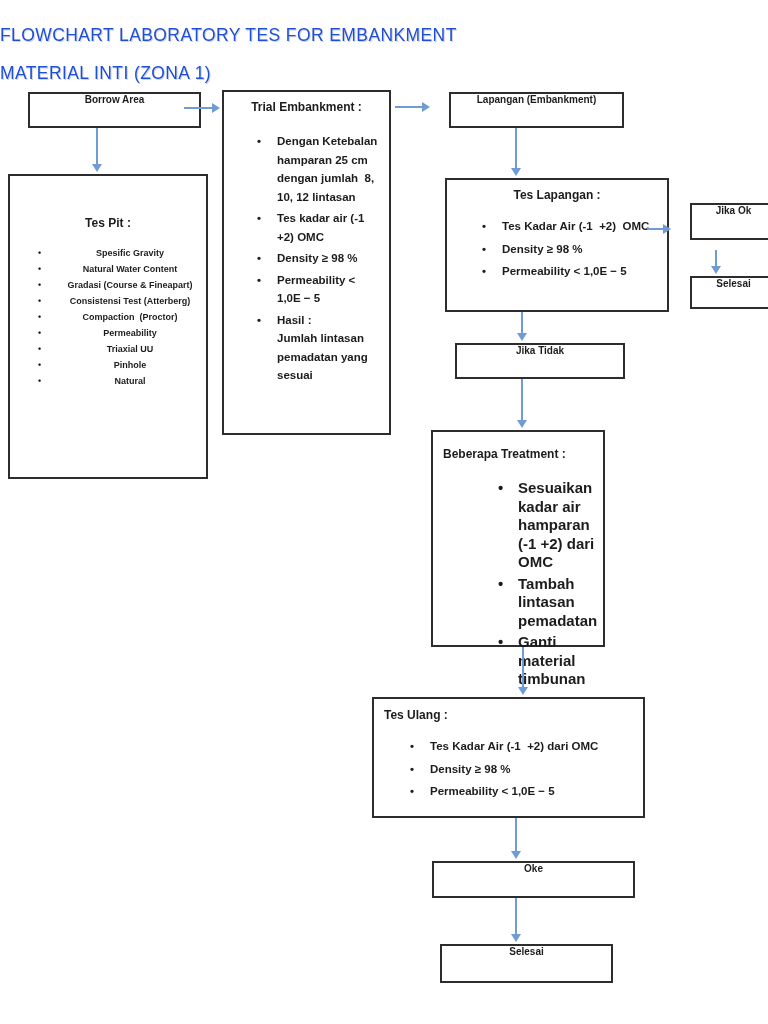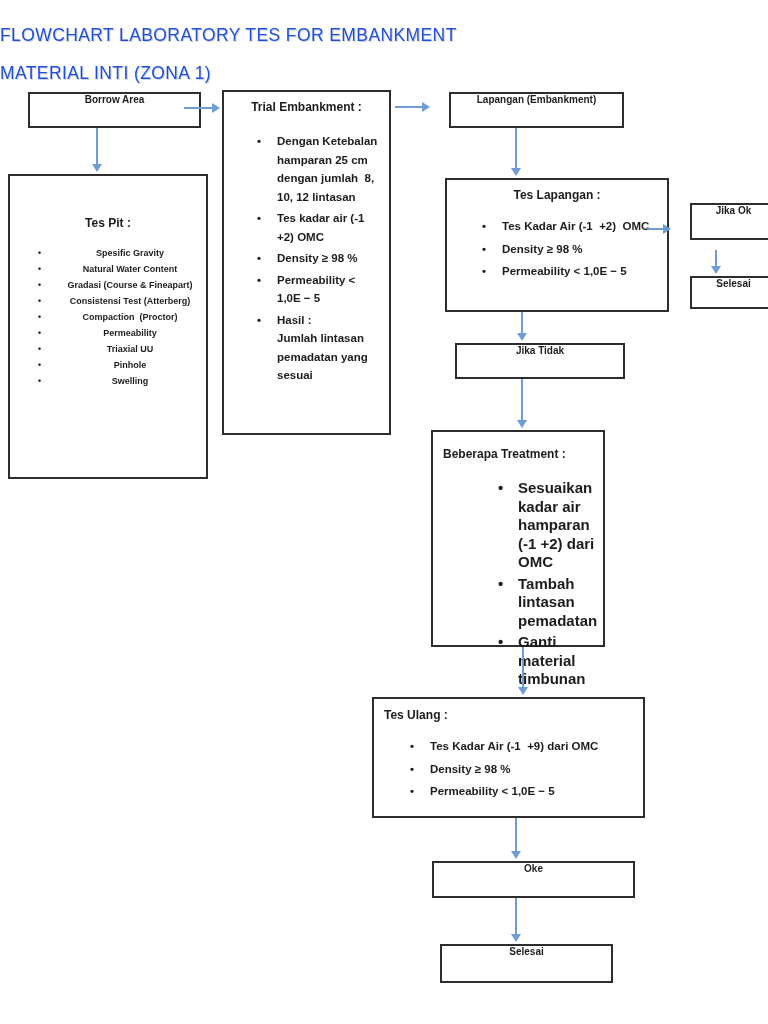--- a/index.html
+++ b/index.html
@@ -185,21 +185,21 @@
     <div class="node-title center">Tes Pit :</div>
     <ul>
         <li>Spesific Gravity</li>
         <li>Natural Water Content</li>
         <li>Gradasi (Course &amp; Fineapart)</li>
         <li>Consistensi Test (Atterberg)</li>
         <li>Compaction  (Proctor)</li>
         <li>Permeability</li>
         <li>Triaxial UU</li>
         <li>Pinhole</li>
-        <li>Swelling</li>
+        <li>Natural</li>
       </ul>
   </div>
 
   <div class="node" id="trial-embankment">
     <div class="node-title center">Trial Embankment :</div>
     <ul>
         <li>Dengan Ketebalan hamparan 25 cm dengan jumlah  8, 10, 12 lintasan</li>
         <li>Tes kadar air (-1 +2) OMC</li>
         <li>Density ≥ 98 %</li>
         <li>Permeability &lt; 1,0E − 5</li>
@@ -222,21 +222,21 @@
     <ul>
         <li>Sesuaikan kadar air hamparan (-1 +2) dari OMC</li>
         <li>Tambah lintasan pemadatan</li>
         <li>Ganti material timbunan</li>
       </ul>
   </div>
 
   <div class="node" id="tes-ulang">
     <div class="node-title">Tes Ulang  :</div>
     <ul>
-        <li>Tes Kadar Air (-1  +9) dari OMC</li>
+        <li>Tes Kadar Air (-1  +2) dari OMC</li>
         <li>Density ≥ 98 %</li>
         <li>Permeability &lt; 1,0E − 5</li>
       </ul>
   </div>
 
   <div class="arrow-h" id="arrow-borrow-trial"></div>
   <div class="arrow-v" id="arrow-borrow-tespit"></div>
   <div class="arrow-h" id="arrow-trial-lapangan"></div>
   <div class="arrow-v" id="arrow-lapangan-teslap"></div>
   <div class="arrow-h" id="arrow-teslap-jikaok"></div>

